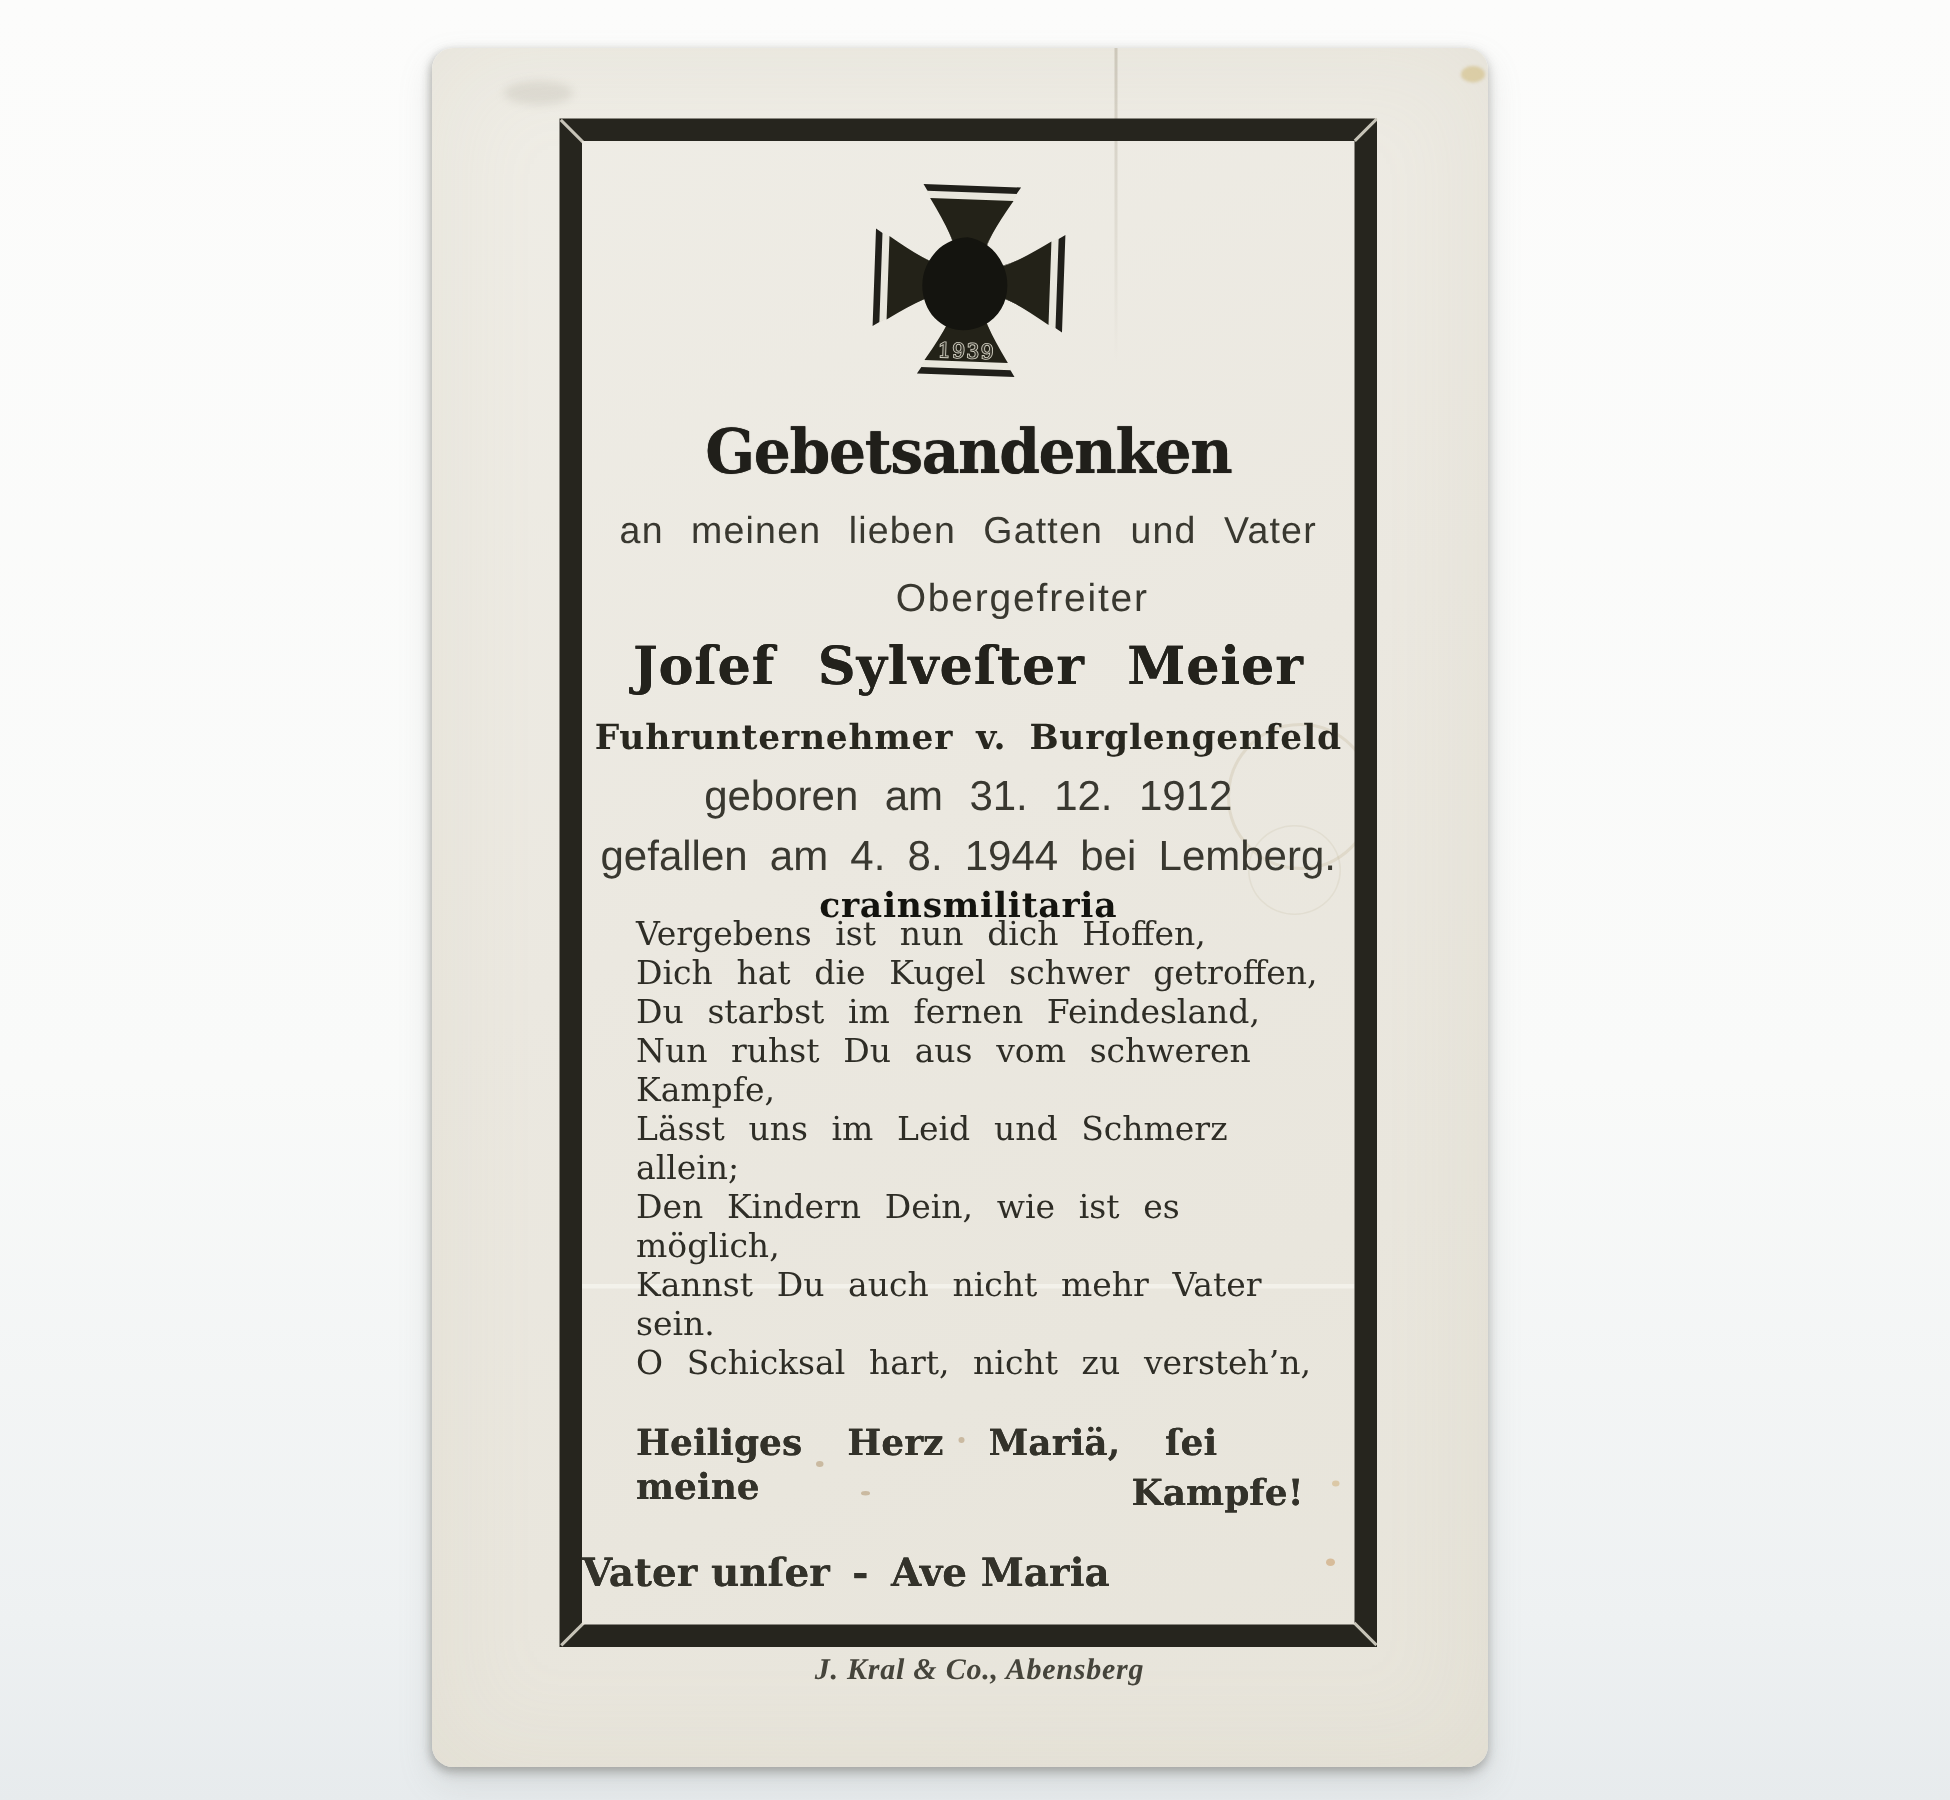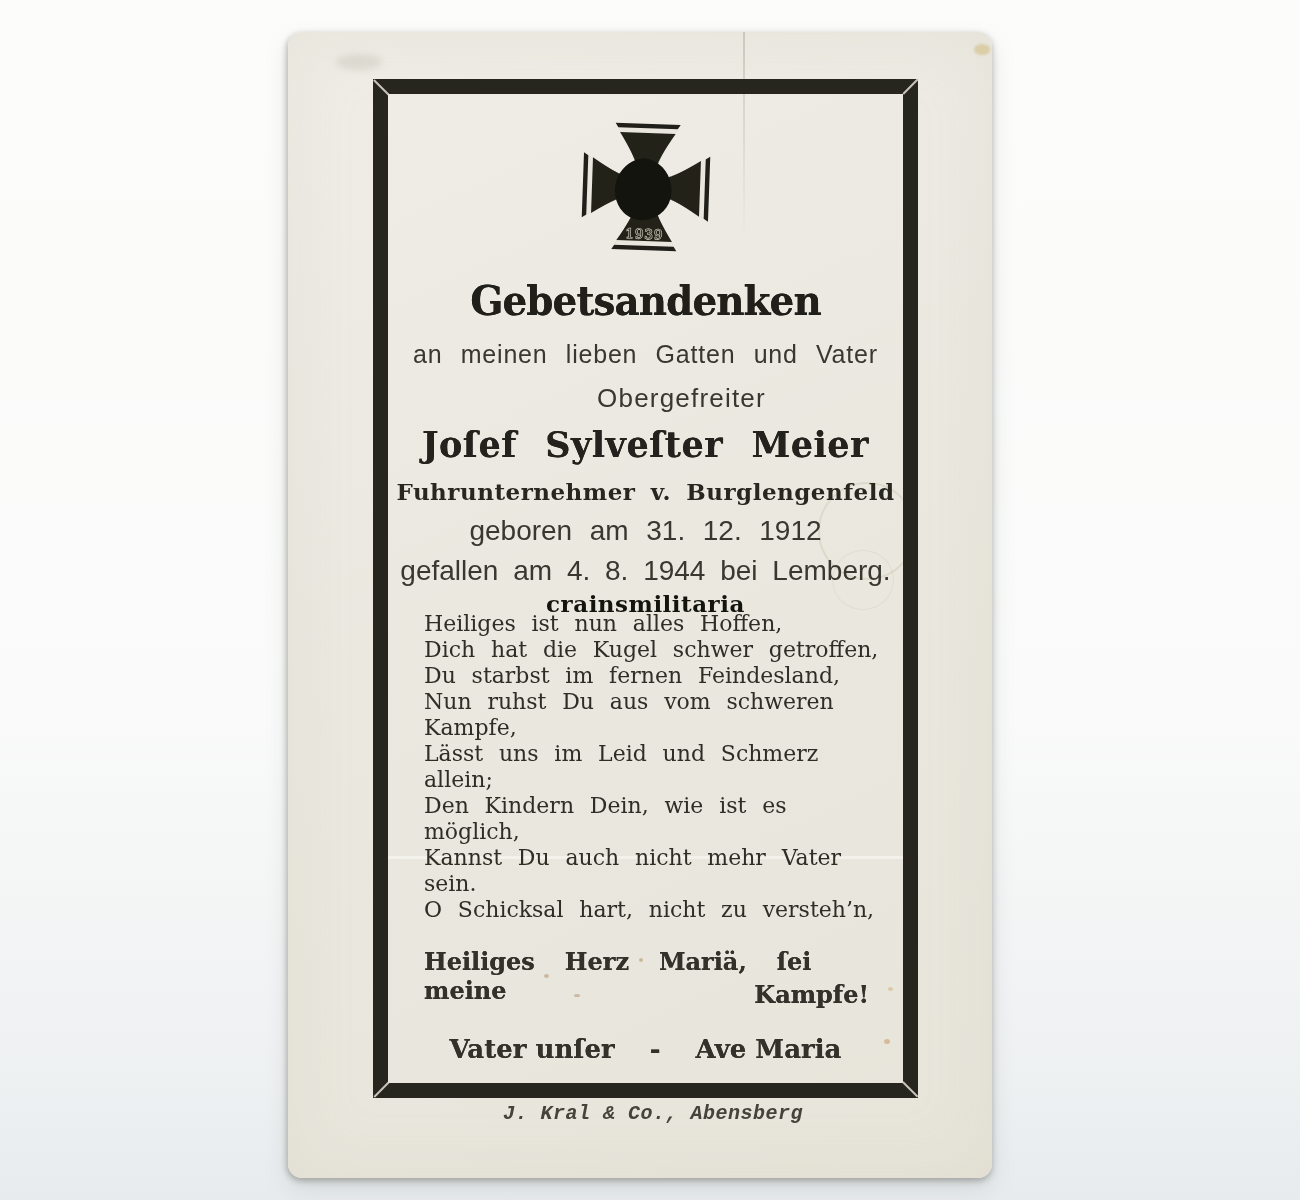--- a/index.html
+++ b/index.html
@@ -42,23 +42,23 @@
   .born{top:421px;font-size:28px;word-spacing:.35em;}
   .fallen{top:461px;font-size:28px;word-spacing:.25em;}
   .watermark{top:496px;font-family:"DejaVu Serif",serif;font-weight:bold;font-size:23px;letter-spacing:.5px;color:#14140f;}
   .poem{top:517px;left:36px;width:460px;text-align:left;font-family:"DejaVu Serif",serif;font-size:22px;
         line-height:26px;word-spacing:.4em;color:#2e2d26;}
   .gothic{font-family:"DejaVu Serif",serif;font-weight:600;color:#33322a;text-shadow:0 0 .3px #33322a;}
   .pj1{top:768px;left:36px;width:460px;text-align:left;font-size:24px;word-spacing:.4em;letter-spacing:-.2px;}
   .pj2{top:800px;left:0;width:481px;text-align:right;font-size:24px;}
   .pm1{top:853px;left:36px;width:460px;text-align:left;font-size:24px;word-spacing:.9em;}
   .pm2{top:886px;left:0;width:481px;text-align:right;font-size:24px;}
-  .invocation{top:940px;font-size:26px;display:flex;justify-content:center;gap:35px;}
+  .invocation{top:940px;font-size:26px;display:flex;gap:15px;}
   .printer{position:absolute;left:0;top:1070px;width:100%;padding-left:26px;box-sizing:border-box;text-align:center;
-        font-family:Liberation Mono, monospace;font-style:italic;font-weight:bold;font-size:20px;letter-spacing:.5px;color:#45443b;}
+        font-family:Liberation Serif, serif;font-style:italic;font-weight:bold;font-size:20px;letter-spacing:.5px;color:#45443b;}
   
   .stain{position:absolute;border-radius:50%;pointer-events:none;}
   .ring1{left:530px;top:450px;width:94px;height:94px;border:2px solid rgba(198,188,160,.32);}
   .ring2{left:544px;top:518px;width:60px;height:58px;border:1.5px solid rgba(198,188,160,.22);}
   .crease{position:absolute;left:455px;top:0;width:2px;height:210px;
         background:linear-gradient(rgba(150,140,118,.35),rgba(150,140,118,0));}
   .smudge-tl{left:48px;top:22px;width:46px;height:16px;background:rgba(165,160,144,.22);filter:blur(3px);border-radius:50%;}
   .spot-yellow{left:686px;top:12px;width:16px;height:11px;background:rgba(206,182,112,.5);filter:blur(1px);}
   .speck{background:rgba(145,102,48,.35);}
   .s1{left:256px;top:942px;width:5px;height:4px;}
@@ -103,21 +103,21 @@
       <div class="blk title">Gebetsandenken</div>
       <div class="blk grotesque dedication">an meinen lieben Gatten und Vater</div>
       <div class="blk grotesque rank">Obergefreiter</div>
       <div class="blk name">Joſef Sylveſter Meier</div>
       <div class="blk occupation">Fuhrunternehmer v. Burglengenfeld</div>
       <div class="blk grotesque born">geboren am 31. 12. 1912</div>
       <div class="blk grotesque fallen">gefallen am 4. 8. 1944 bei Lemberg.</div>
       <div class="blk watermark">crainsmilitaria</div>
 
       <div class="blk poem">
-        <div>Heiliges ist nun alles Hoffen,</div>
+        <div>Vergebens ist nun dich Hoffen,</div>
         <div>Dich hat die Kugel schwer getroffen,</div>
         <div>Du starbst im fernen Feindesland,</div>
         <div>Nun ruhst Du aus vom schweren Kampfe,</div>
         <div>Lässt uns im Leid und Schmerz allein;</div>
         <div>Den Kindern Dein, wie ist es möglich,</div>
         <div>Kannst Du auch nicht mehr Vater sein.</div>
         <div>O Schicksal hart, nicht zu versteh’n,</div>
       </div>
 
       <div class="blk gothic pm1">Heiliges Herz Mariä, ſei meine</div>

